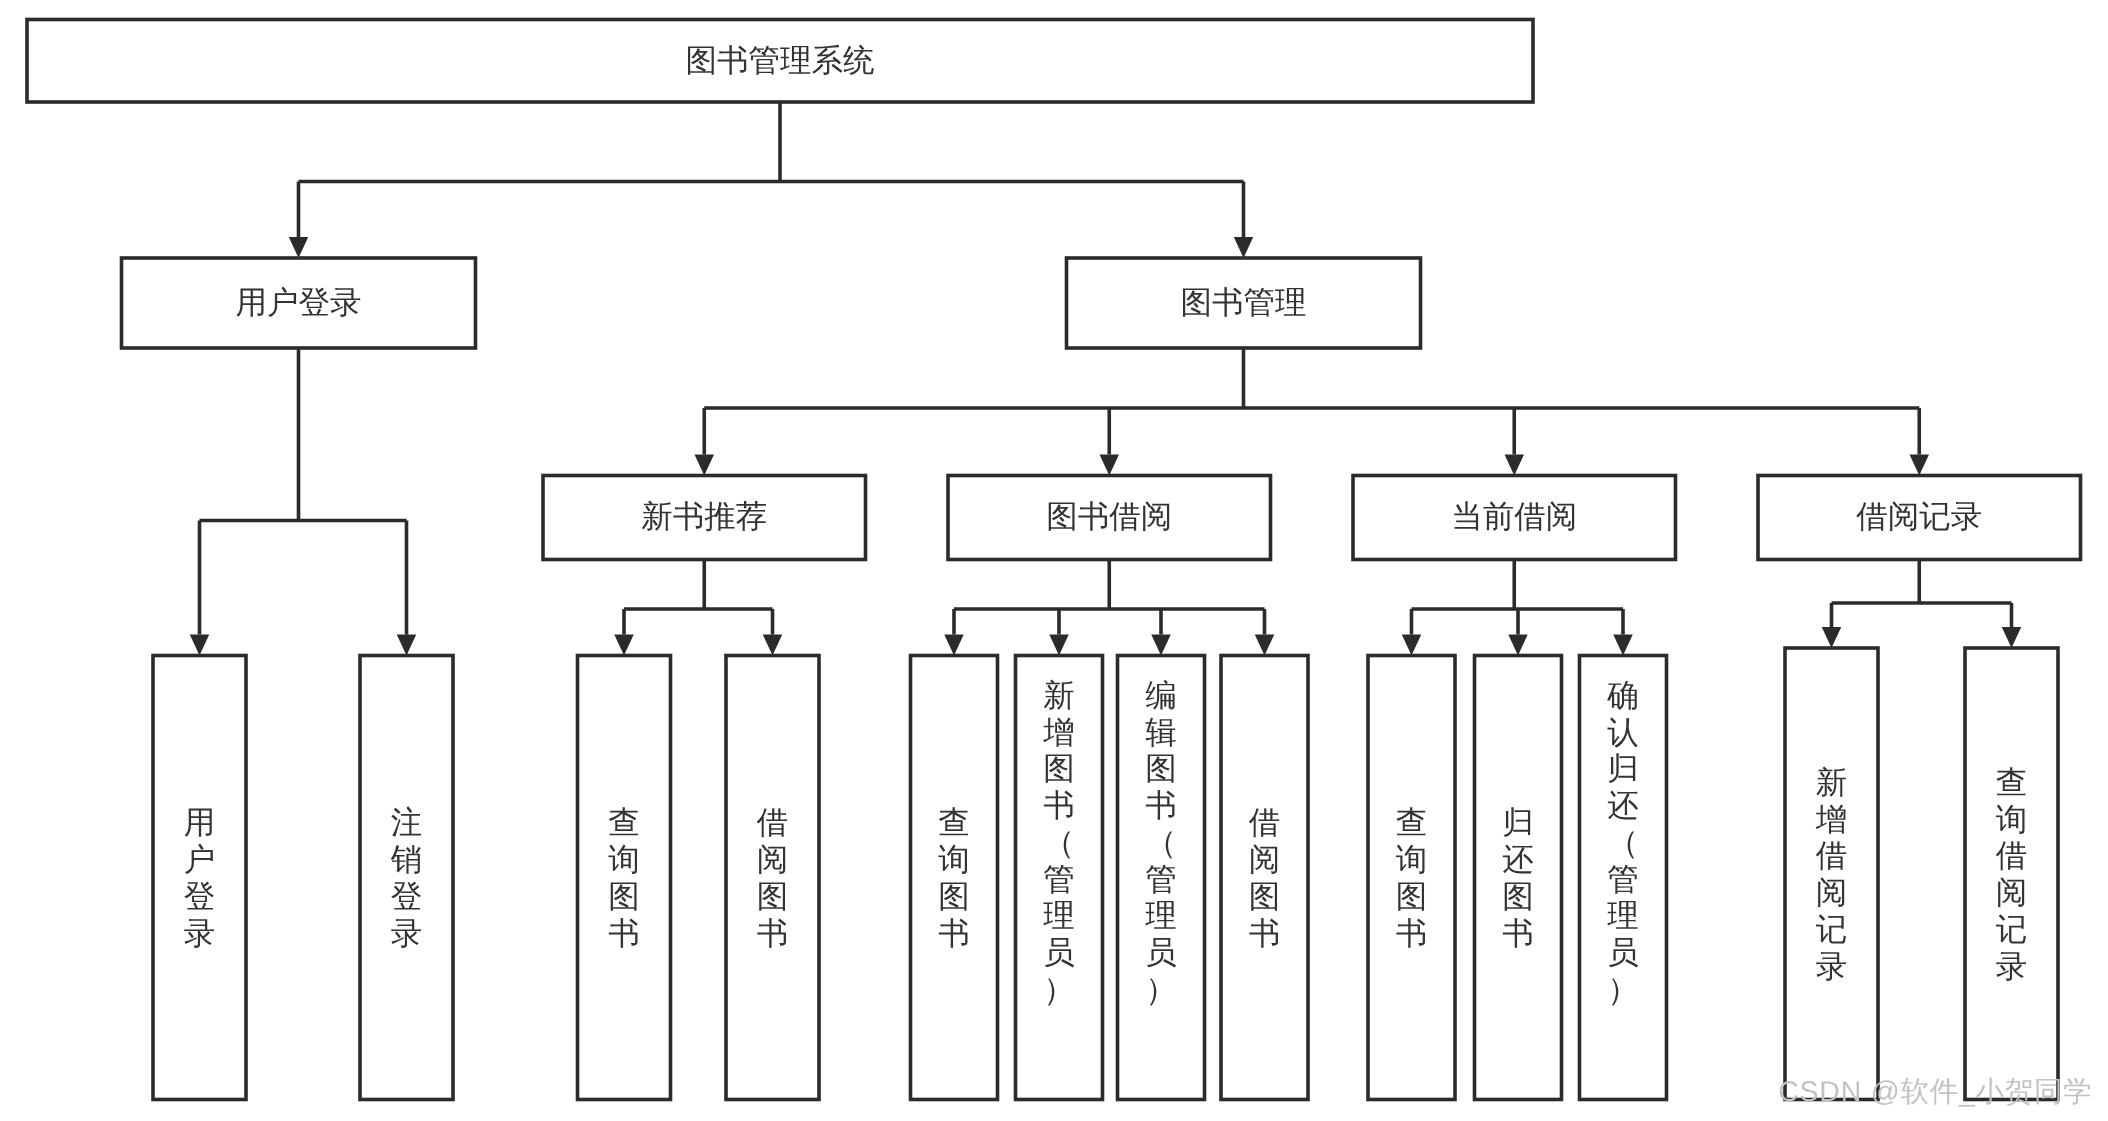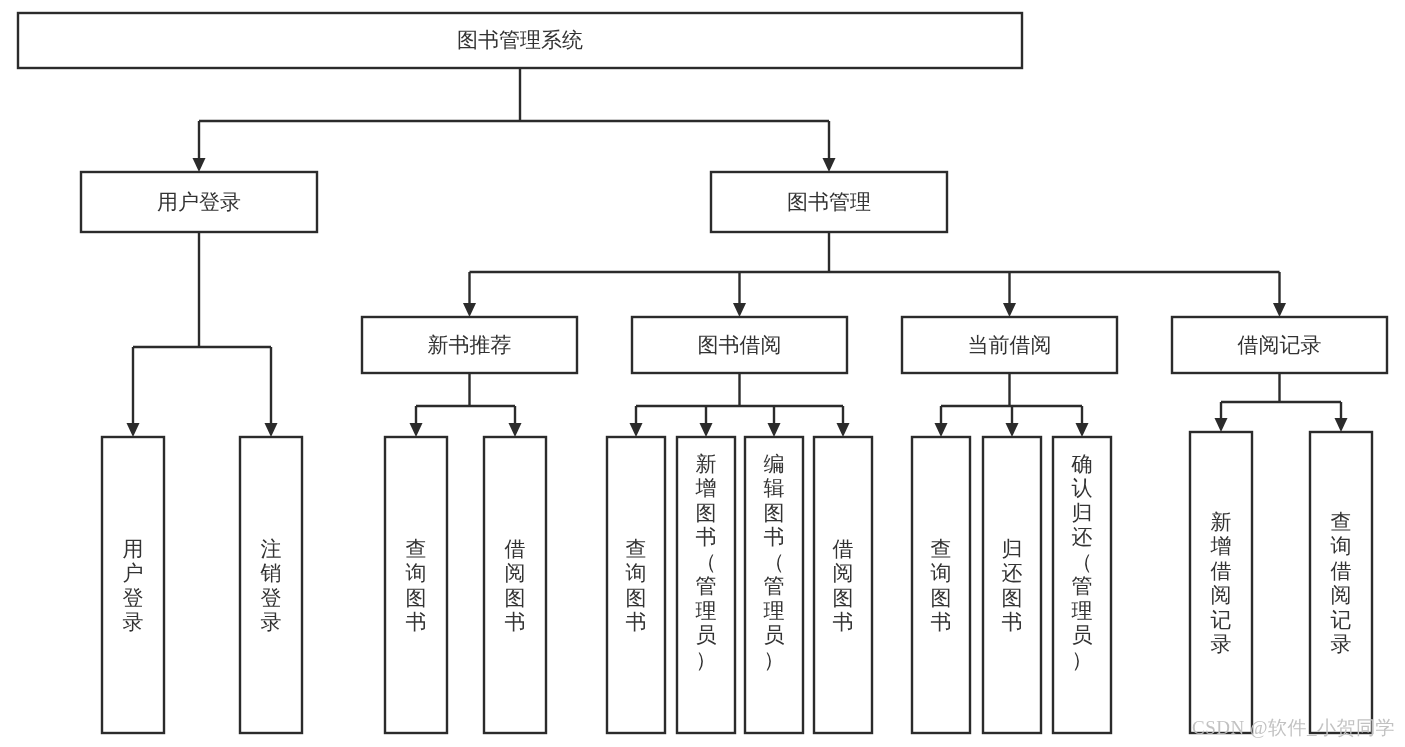--- a/index.html
+++ b/index.html
@@ -53,21 +53,21 @@
   .node-label-v {
     font-family: "Liberation Sans", "DejaVu Sans", sans-serif;
     font-size: 21px;
     fill: #333333;
     text-anchor: middle;
   }
   .watermark-text {
     position: absolute;
     right: 10px;
     bottom: 6px;
-    font-family: Liberation Serif, serif;
+    font-family: Liberation Sans, sans-serif;
     font-size: 19px;
     color: #c2c2c2;
     letter-spacing: 0.5px;
     white-space: nowrap;
     user-select: none;
   }
 </style>
 </head>
 <body>
 

